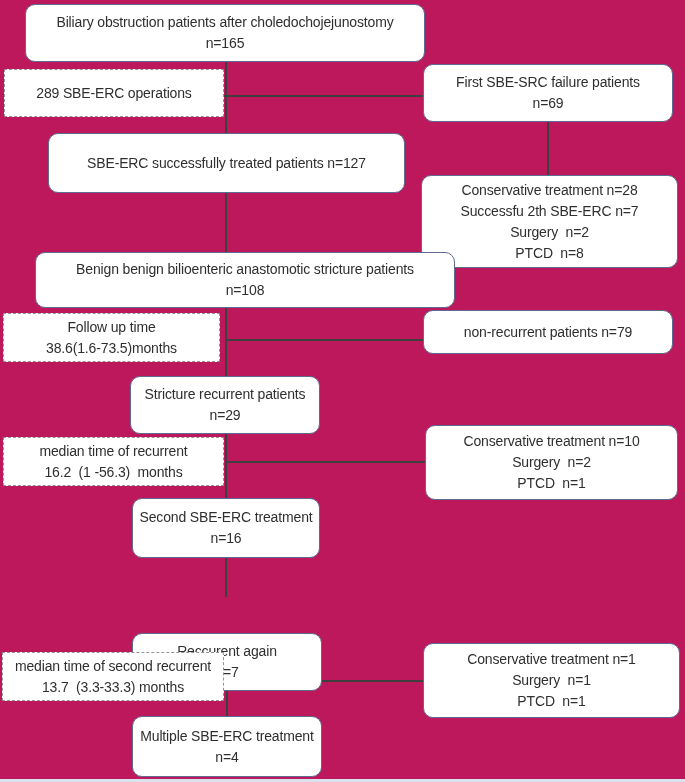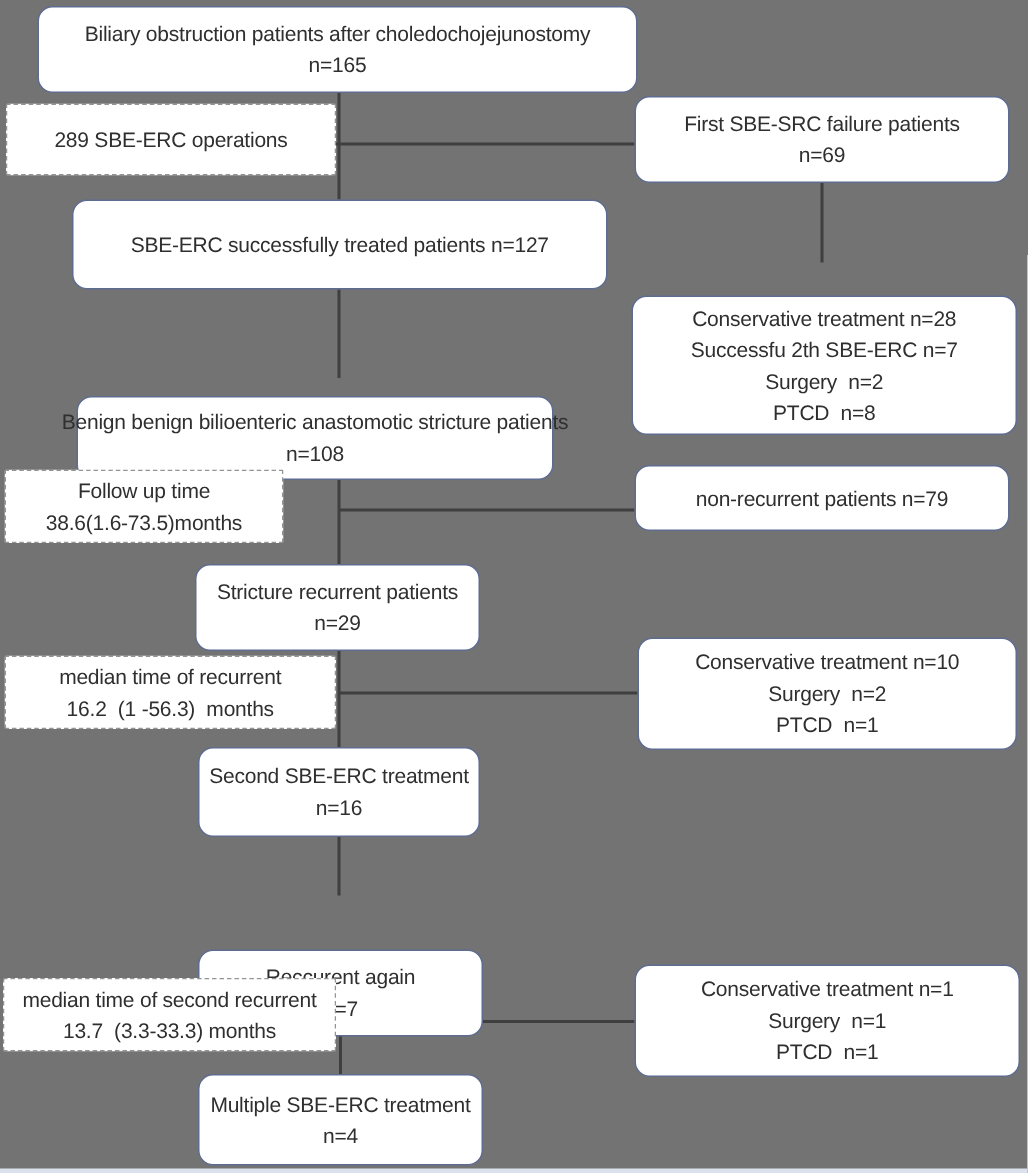--- a/index.html
+++ b/index.html
@@ -1,20 +1,20 @@
 <!DOCTYPE html>
 <html><head>
 <meta charset="utf-8">
 <style>
   html, body { margin: 0; padding: 0; background: #ffffff; }
   .canvas {
     position: relative;
     width: 685px;
     height: 782px;
-    background: #737373;
+    background: #be185d;
     font-family: "Liberation Sans", sans-serif;
     color: #2f2f2f;
     overflow: hidden;
   }
   .node {
     position: absolute;
     display: flex;
     flex-direction: column;
     justify-content: center;
     align-items: center;
@@ -38,32 +38,32 @@
   .ln { white-space: pre; }
   .line {
     position: absolute;
     background: #3f3f3f;
     z-index: 1;
   }
   
   #box-a { left: 25px;  top: 4px;   width: 400px; height: 58px; }
   #box-c { left: 423px; top: 64px;  width: 250px; height: 58px; }
   #box-d { left: 48px;  top: 133px; width: 357px; height: 60px; }
-  #box-e { left: 421px; top: 175px; width: 257px; height: 93px; margin-top: 22px; }
-  #box-f { left: 51px;  top: 252px; width: 318px; height: 56px; margin-top: 12px; }
+  #box-e { left: 421px; top: 175px; width: 257px; height: 93px; }
+  #box-f { left: 35px;  top: 252px; width: 420px; height: 56px; }
   #box-h { left: 423px; top: 310px; width: 250px; height: 44px; }
   #box-i { left: 130px; top: 376px; width: 190px; height: 58px; }
   #box-k { left: 425px; top: 425px; width: 253px; height: 75px; }
   #box-l { left: 132px; top: 498px; width: 188px; height: 60px; justify-content: center; }
   #box-m { left: 132px; top: 597px; width: 190px; height: 58px; margin-top: 36px; }
   #box-o { left: 423px; top: 643px; width: 257px; height: 75px; }
   #box-p { left: 132px; top: 716px; width: 190px; height: 61px; }
   
   #box-b { left: 4px;   top: 69px;  width: 220px; height: 48px; }
-  #box-g { left: 3px;   top: 313px; width: 186px; height: 49px; }
+  #box-g { left: 3px;   top: 313px; width: 217px; height: 49px; }
   #box-j { left: 3px;   top: 437px; width: 221px; height: 49px; }
   #box-n { left: 2px;   top: 652px; width: 222px; height: 49px; }
   
   #v1 { left: 225px; top: 62px;  width: 2px; height: 71px; }
   #v2 { left: 225px; top: 193px; width: 2px; height: 59px; }
   #v3 { left: 225px; top: 308px; width: 2px; height: 68px; }
   #v4 { left: 225px; top: 434px; width: 2px; height: 64px; }
   #v5 { left: 225px; top: 558px; width: 2px; height: 39px; }
   #v6 { left: 226px; top: 655px; width: 2px; height: 61px; }
   #v7 { left: 547px; top: 122px; width: 2px; height: 53px; }

